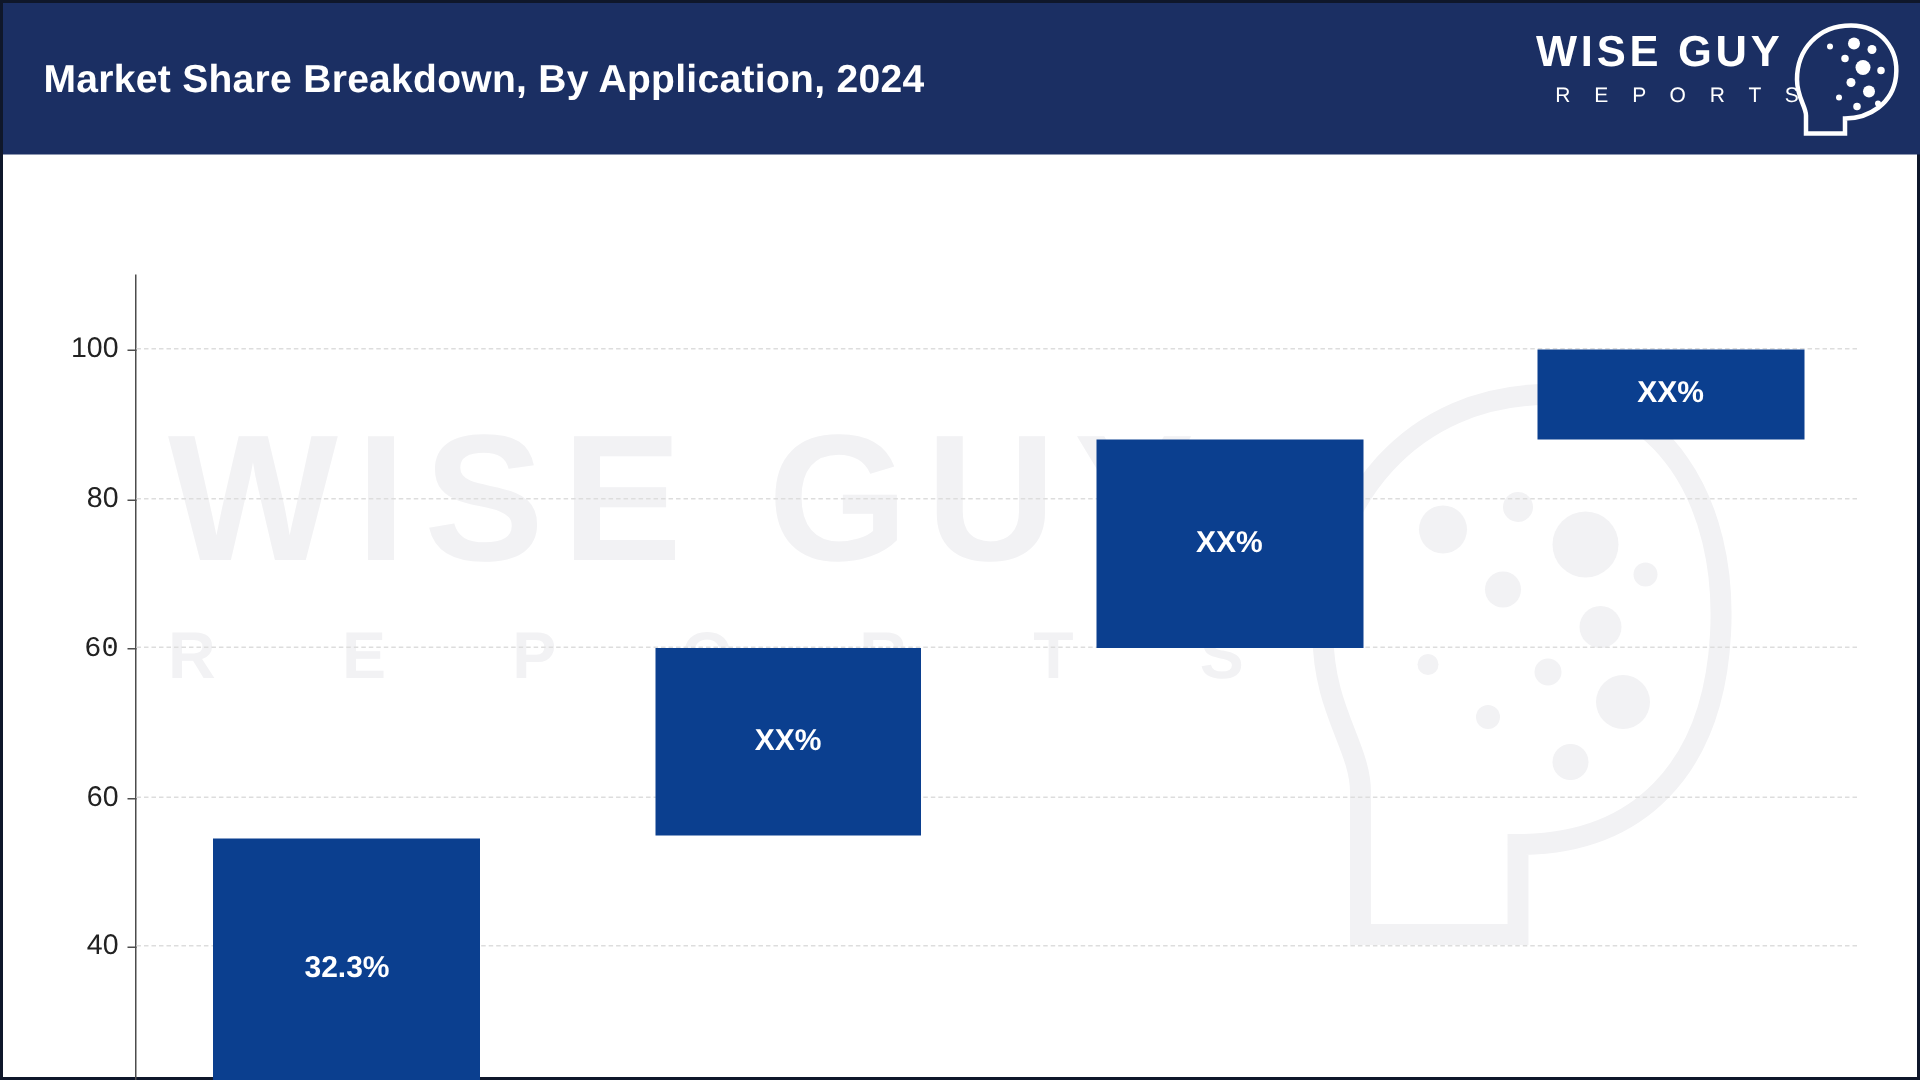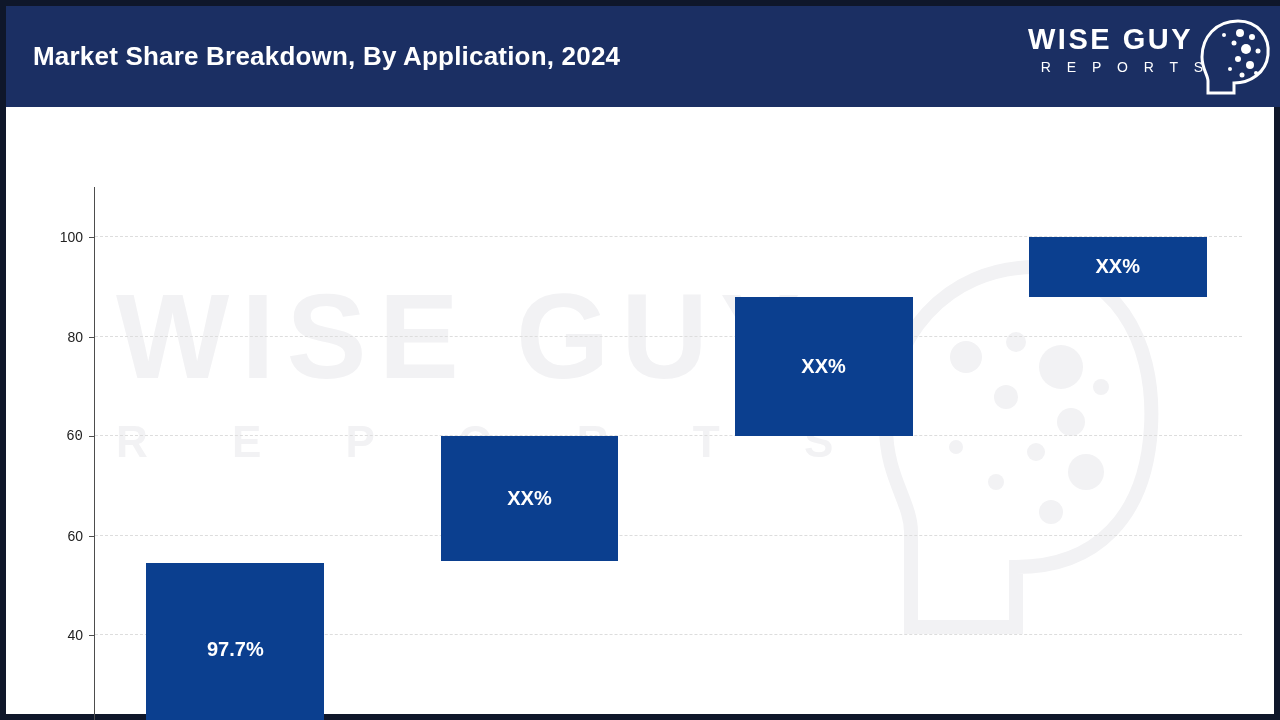--- a/index.html
+++ b/index.html
@@ -11,21 +11,21 @@
     height: 720px;
     background: #ffffff;
     font-family: "Liberation Sans", sans-serif;
     overflow: hidden;
   }
   .page {
     position: relative;
     width: 1280px;
     height: 720px;
     box-sizing: border-box;
-    border: 6px solid #0f172a;
+    border: 2px solid #0f172a;
     background: #ffffff;
   }
   
   .header {
     position: absolute;
     left: 0;
     top: 0;
     width: 1280px;
     height: 101px;
     background: #1b2f63;
@@ -142,21 +142,21 @@
     left: 1px;
     right: -8px;
     height: 0;
     border-top: 1px dashed #dddddd;
   }
   .ytick-label {
     position: absolute;
     right: 100%;
     margin-right: 12px;
     transform: translateY(-50%);
-    font-size: 14px;
+    font-size: 19px;
     color: #222222;
     white-space: nowrap;
   }
   .ytick-mark {
     position: absolute;
     left: -6px;
     width: 6px;
     height: 1px;
     background: #4d4d4d;
   }
@@ -240,21 +240,21 @@
       <div class="gridline" style="bottom:72.72%;text-align:center;">
         <span class="ytick-mark"></span>
         <span class="ytick-label">80</span>
       </div>
       <div class="gridline" style="bottom:90.90%;">
         <span class="ytick-mark"></span>
         <span class="ytick-label">100</span>
       </div>
 
       <div class="bar" style="left:4.6%; width:15.6%; bottom:0%; height:31.36%;">
-        <span class="bar-label">97.7%</span>
+        <span class="bar-label">32.3%</span>
       </div>
       <div class="bar" style="left:30.4%; width:15.6%; bottom:31.8%; height:22.72%;">
         <span class="bar-label">XX%</span>
       </div>
       <div class="bar" style="left:56.2%; width:15.6%; bottom:54.54%; height:25.45%;">
         <span class="bar-label">XX%</span>
       </div>
       <div class="bar" style="left:82%; width:15.6%; bottom:80%; height:10.9%;">
         <span class="bar-label">XX%</span>
       </div>

